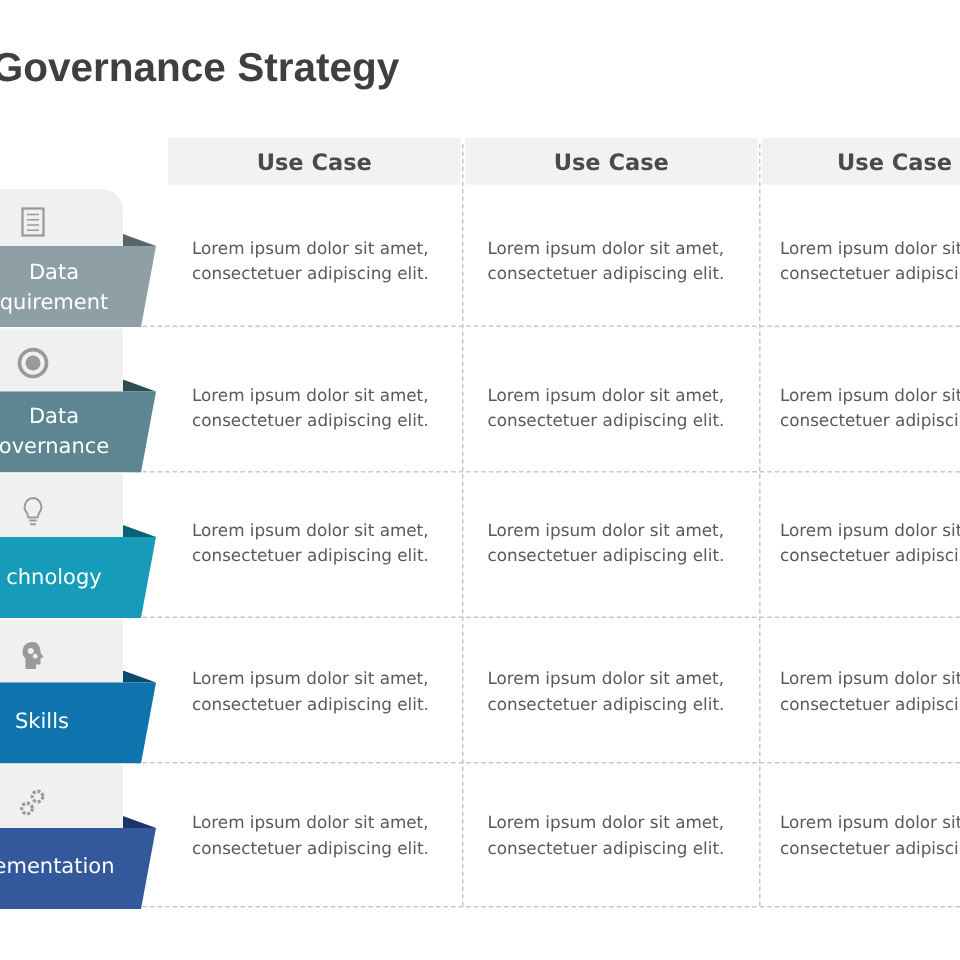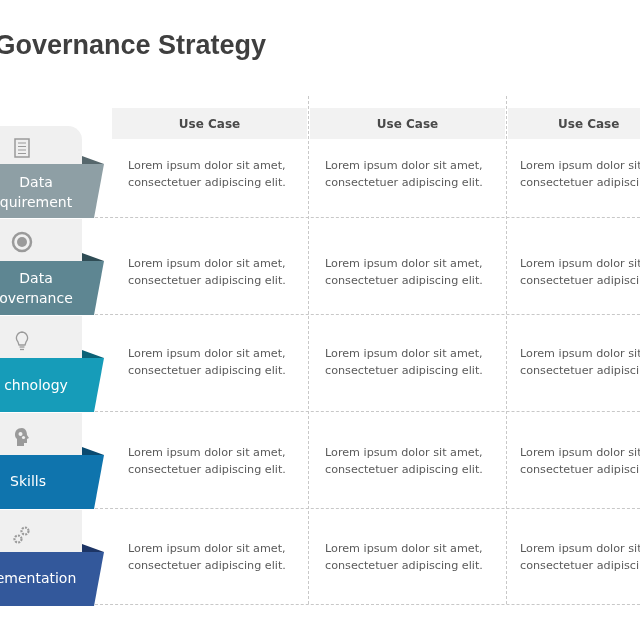--- a/index.html
+++ b/index.html
@@ -1,18 +1,18 @@
 <!DOCTYPE html>
 <html><head>
 <meta charset="utf-8">
 <style>
   html, body { margin:0; padding:0; }
   body { width:640px; height:640px; background:#ffffff; position:relative; overflow:hidden; font-family:"DejaVu Sans", sans-serif; }
   .title { position:absolute; left:-28px; top:30px; font-family:"Liberation Sans", sans-serif; font-weight:bold; font-size:27px; color:#3f3f3f; white-space:nowrap; }
-  .header-cell { position:absolute; top:108px; height:31px; background:#f2f2f2; color:#4a4a4a; font-family:"DejaVu Sans", sans-serif; font-weight:bold; font-size:12px; display:flex; align-items:center; justify-content:center;text-align:center; }
+  .header-cell { position:absolute; top:92px; height:31px; background:#f2f2f2; color:#4a4a4a; font-family:"DejaVu Sans", sans-serif; font-weight:bold; font-size:15px; display:flex; align-items:center; justify-content:center;text-align:center; }
   .vline { position:absolute; top:96px; height:508px; border-left:1px dashed #c8c8c8; }
   .hline { position:absolute; left:90px; width:560px; border-top:1px dashed #c8c8c8; }
   .cell { position:absolute; font-size:11.2px; line-height:17px; color:#5a5a5a; white-space:nowrap; overflow:hidden; }
   .tab { position:absolute; left:-20px; width:102px; background:#f0f0f0; border-radius:0 14px 0 0; }
   .tab-icon { position:absolute; left:10px; width:24px; height:24px; display:flex; align-items:center; justify-content:center; }
   .ribbon { position:absolute; }
   .ribbon-label { position:absolute; color:#ffffff; font-size:14px; text-align:center; line-height:20px; white-space:nowrap; }
 </style>
 </head>
 <body>

